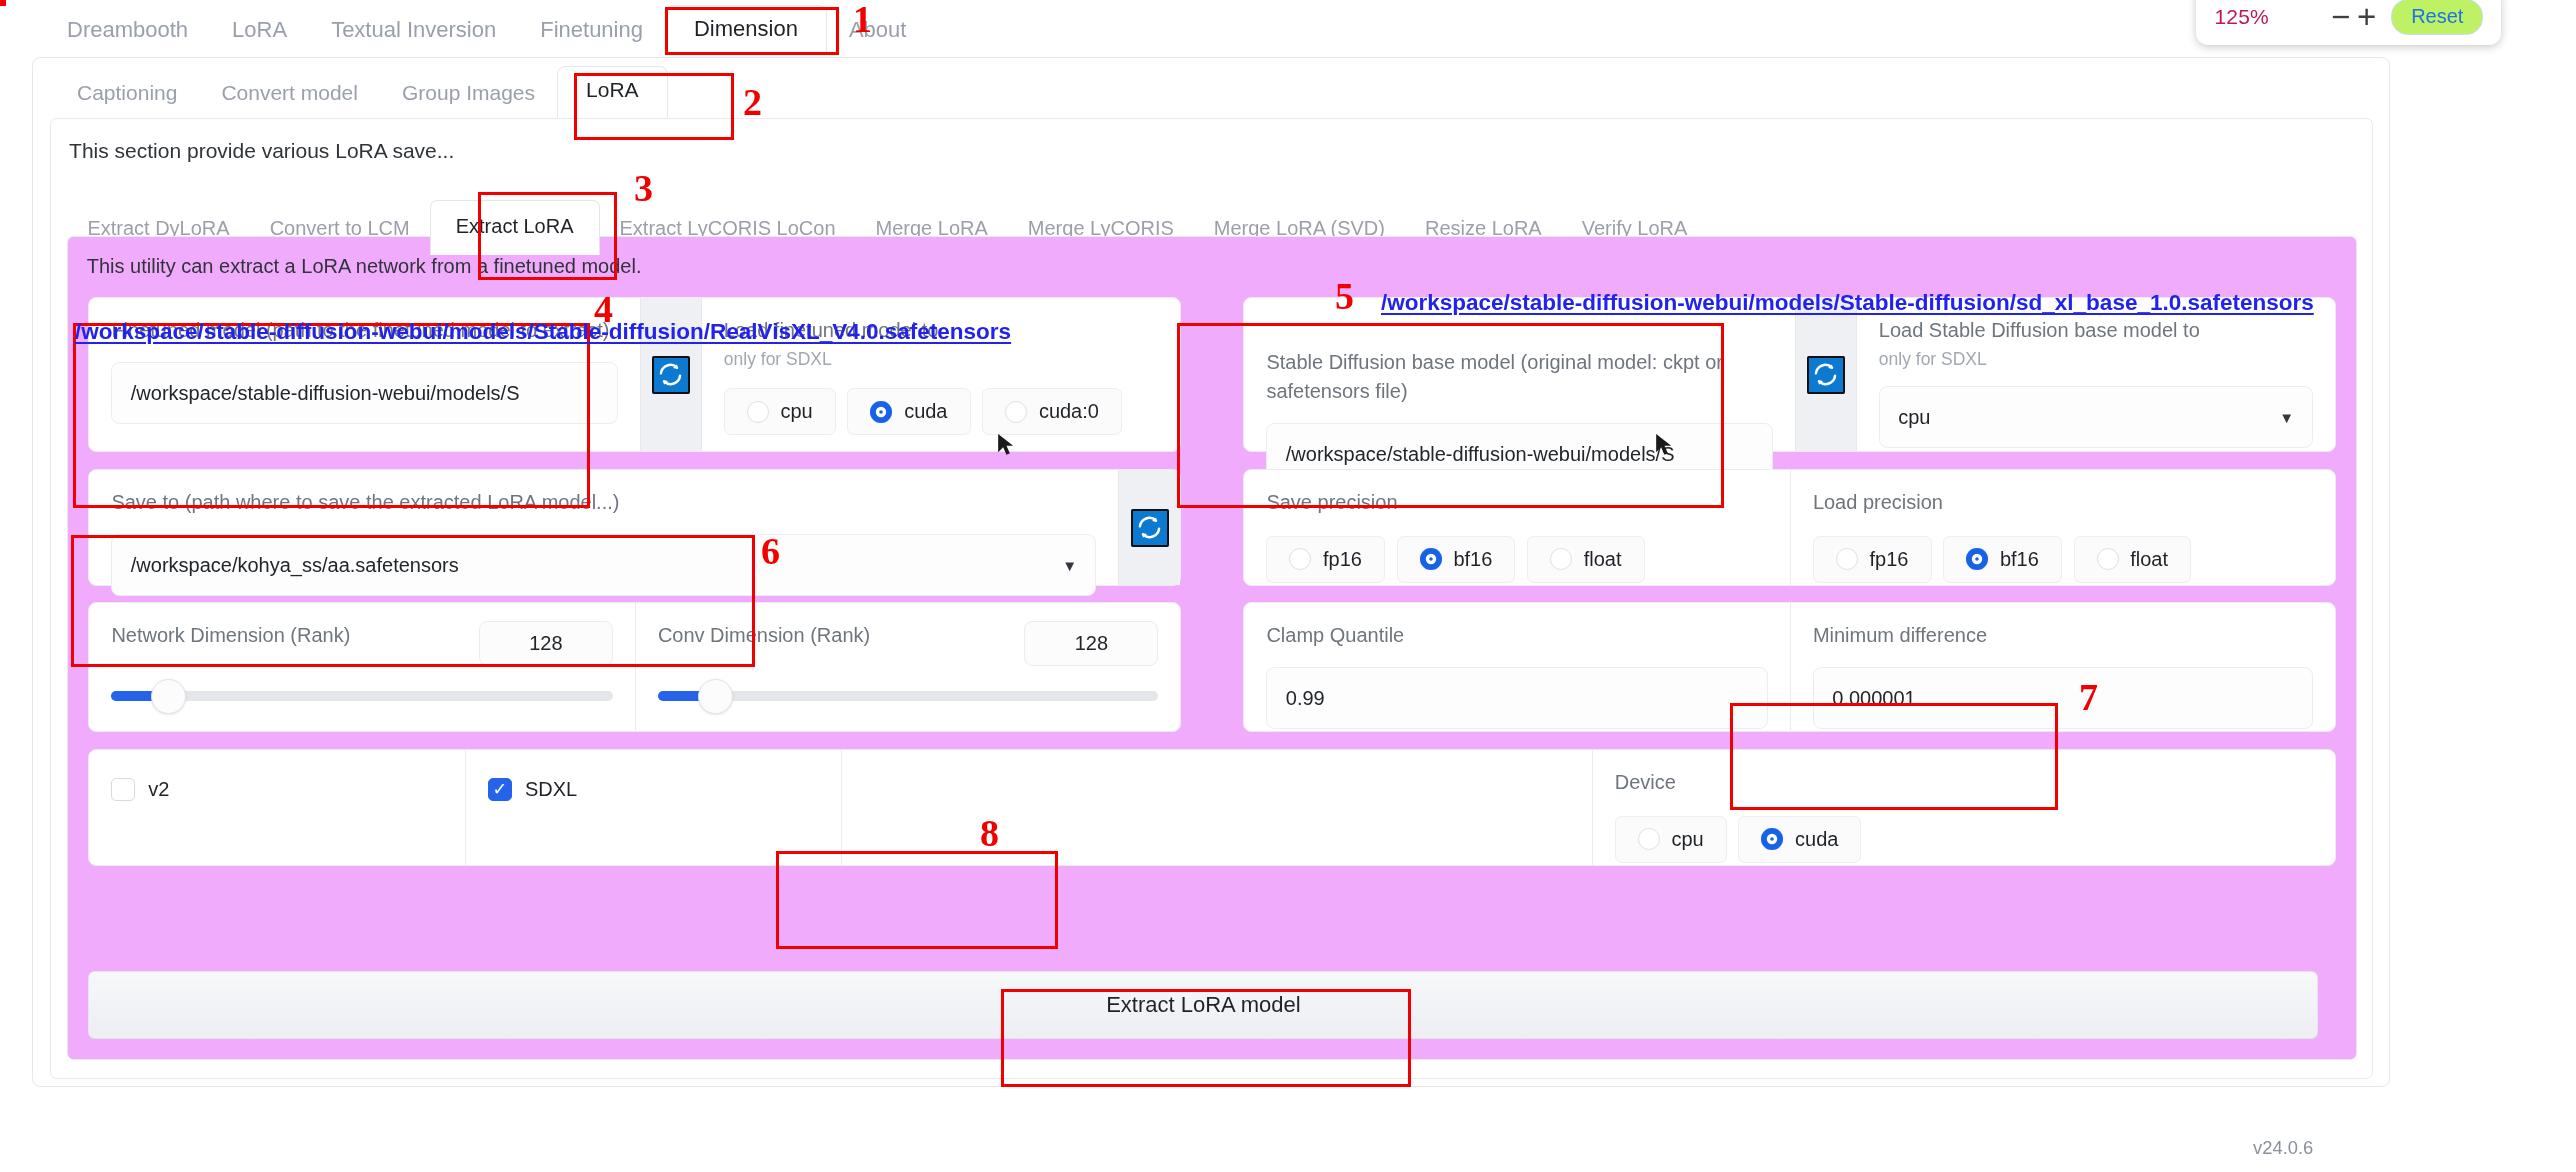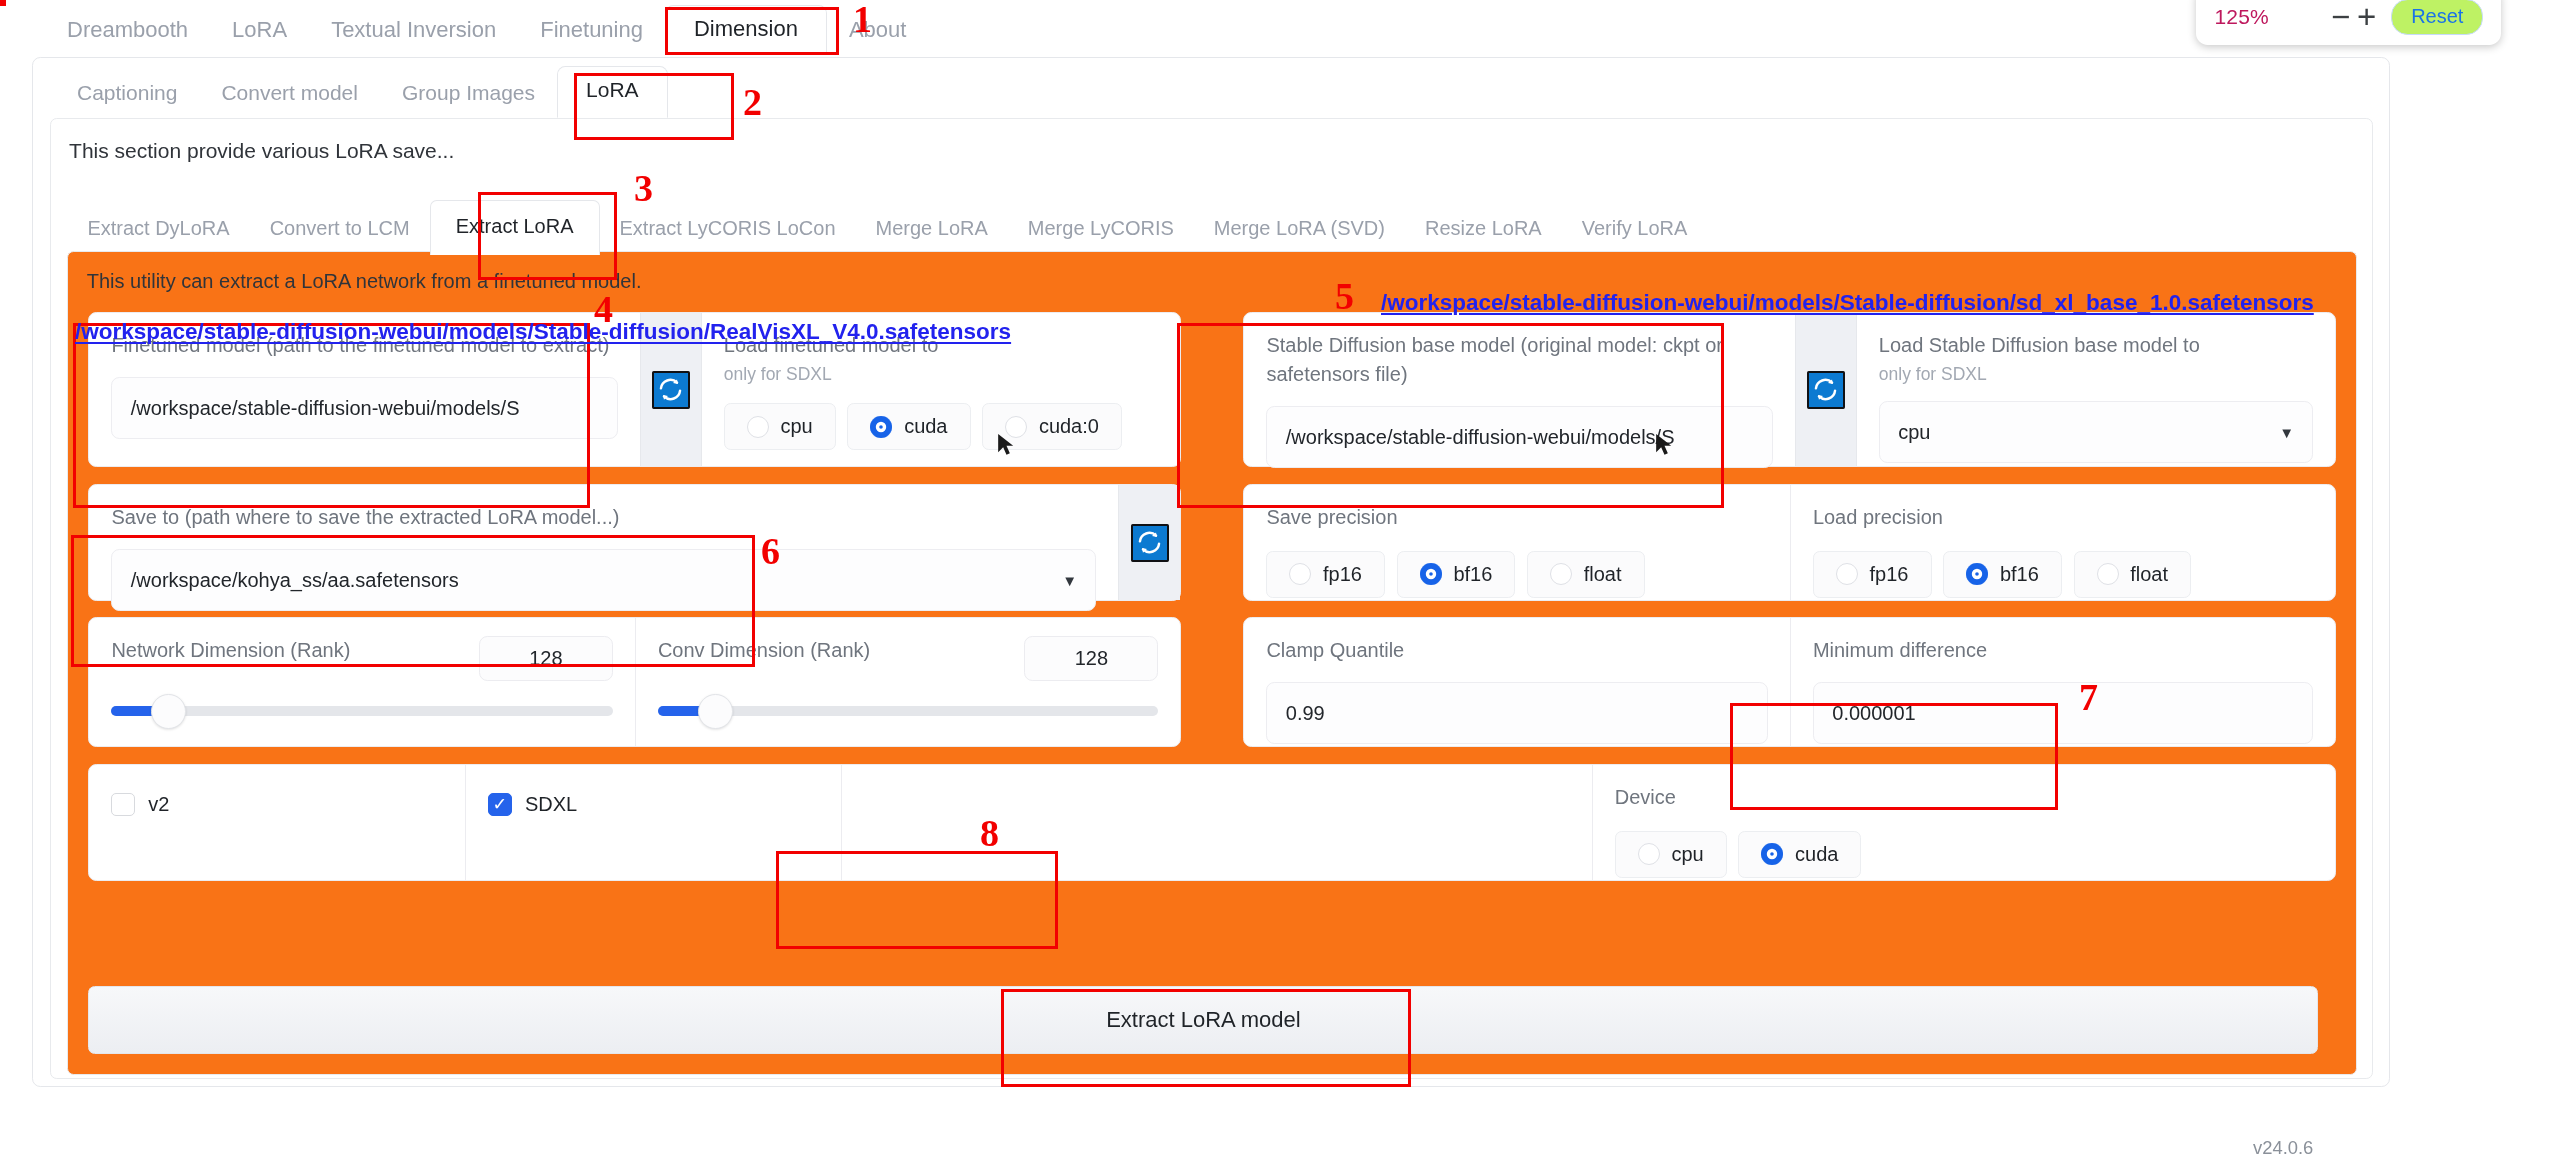--- a/index.html
+++ b/index.html
@@ -98,23 +98,23 @@
     white-space: nowrap; position: relative; bottom: -3.3px;
   }
   .ttab3.active {
     color: #1f2328; background: #fff;
     border: 0.8px solid #e5e7eb; border-bottom: 0.8px solid #fff;
     border-radius: 6.7px 6.7px 0 0; padding: 13.4px 25px 16.7px 25px; z-index: 3;
   }
 
   
   .tool-panel {
-    position: absolute; top: 132px; left: 16.7px;
+    position: absolute; top: 117px; left: 16.7px;
     width: 2290px; height: 824px;
-    border: 0.8px solid #e8eaed; border-radius: 6.7px; background: #f97316;
+    border: 0.8px solid #e8eaed; border-radius: 6.7px; background: #f0abfc;
   }
   .tool-desc {
     position: absolute; top: 18.4px; left: 18.4px;
     font-size: 20px; color: #30343a;
   }
 
   
   .row {
     position: absolute; left: 20px; width: 2248px;
     display: flex; align-items: stretch;
@@ -317,21 +317,21 @@
                 </div>
                 <div class="radio-item">
                   <span class="rdot"></span>
                   <span>cuda:0</span>
                 </div>
               </div>
             </div>
           </div>
 
           <div class="card" style="width:1093px; display:flex; margin-left:62px;">
-            <div class="cell" style="width:551px;">
+            <div class="cell" style="width:551px;margin-top:32px;">
               <div class="label" style="max-width:484px;">Stable Diffusion base model (original model: ckpt or safetensors file)</div>
               <div class="textbox">/workspace/stable-diffusion-webui/models/S</div>
             </div>
             <div class="refresh-wrap">
               <div class="refresh-btn">
                 <svg viewBox="0 0 24 24" fill="none" stroke="#ffffff" stroke-width="2.2" stroke-linecap="round">
                   <path d="M20.5 13a8.5 8.5 0 0 1-14.3 5.2"></path>
                   <path d="M3.5 11a8.5 8.5 0 0 1 14.3-5.2"></path>
                   <polygon points="17.8,3.0 18.6,7.2 14.2,6.2" fill="#ffffff" stroke="none"></polygon>
                   <polygon points="6.2,21.0 5.4,16.8 9.8,17.8" fill="#ffffff" stroke="none"></polygon>

